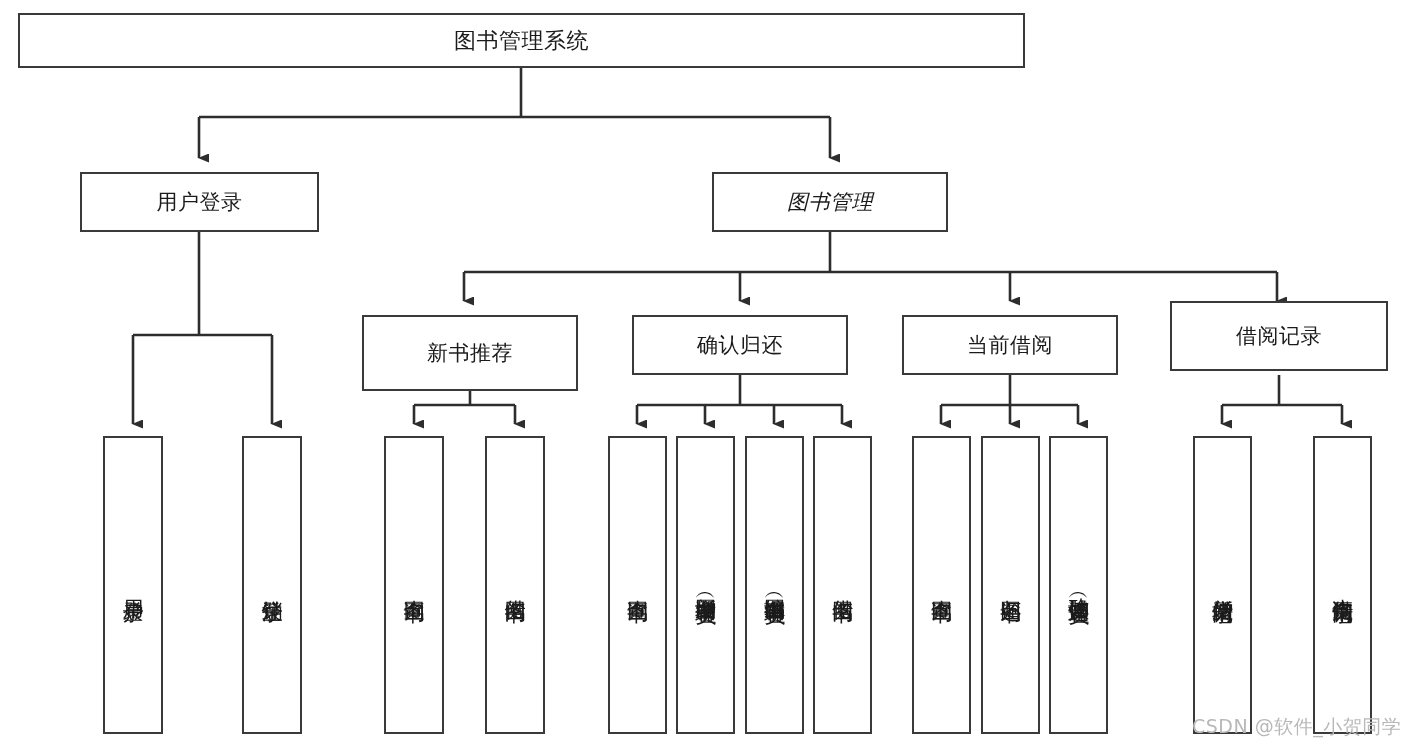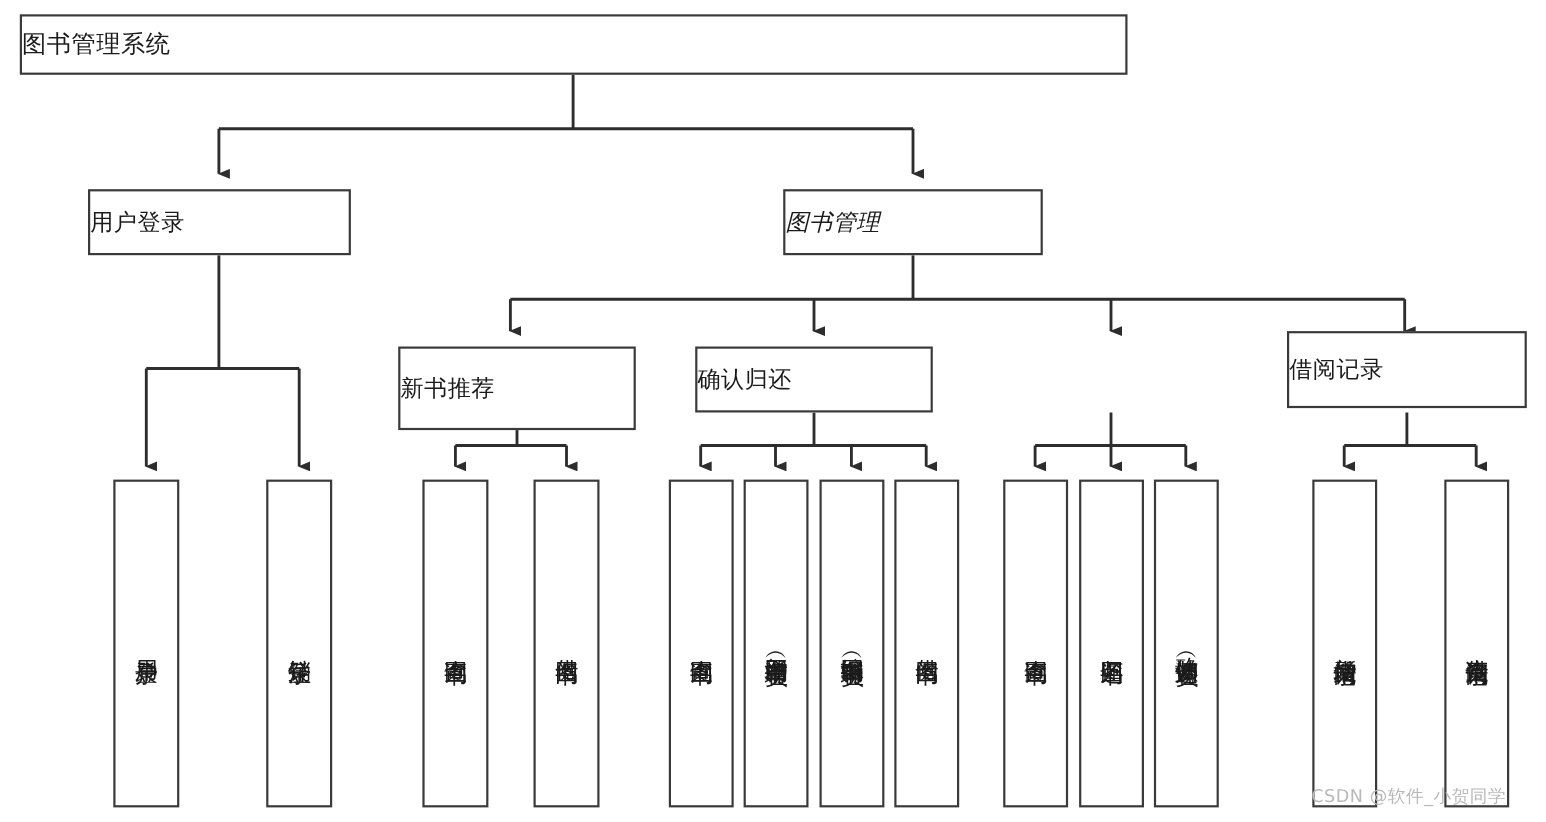--- a/index.html
+++ b/index.html
@@ -26,21 +26,21 @@
     height: 747px;
     pointer-events: none;
   }
   .node {
     position: absolute;
     box-sizing: border-box;
     background: #ffffff;
     border: 2px solid #3a3a3a;
     display: flex;
     align-items: center;
-    justify-content: flex-start;
+    justify-content: center;
     color: #1b1b1b;
     letter-spacing: 0.5px;
   }
   .node .label {
     display: block;
     text-align: center;
     line-height: 1.18;
     white-space: nowrap;
   }
   .node.horizontal .label {
@@ -56,21 +56,21 @@
   .node.vertical .label {
     writing-mode: vertical-rl;
     text-orientation: upright;
     font-size: 21px;
     line-height: 1.08;
     letter-spacing: 1px;
     white-space: nowrap;
   }
   .watermark {
     position: absolute;
-    font-size: 16px;
+    font-size: 19px;
     color: #b8b8b8;
     white-space: nowrap;
     letter-spacing: 0.5px;
   }
 </style>
 </head>
 <body>
 
 <div id="canvas">
 
@@ -134,20 +134,23 @@
   <div class="node horizontal" style="left:712px; top:172px; width:236px; height:60px;font-style:italic;">
     <span class="label">图书管理</span>
   </div>
 
   <div class="node horizontal" style="left:362px; top:315px; width:216px; height:76px;">
     <span class="label">新书推荐</span>
   </div>
   <div class="node horizontal" style="left:632px; top:315px; width:216px; height:60px;">
     <span class="label">确认归还</span>
   </div>
+  <div class="node horizontal" style="left:902px; top:315px; width:216px; height:60px;">
+    <span class="label">当前借阅</span>
+  </div>
   <div class="node horizontal" style="left:1170px; top:301px; width:218px; height:70px;">
     <span class="label">借阅记录</span>
   </div>
 
   <div class="node vertical" style="left:103px; top:436px; width:60px; height:298px;">
     <span class="label">用户登录</span>
   </div>
   <div class="node vertical" style="left:242px; top:436px; width:60px; height:298px;">
     <span class="label">注销登录</span>
   </div>

